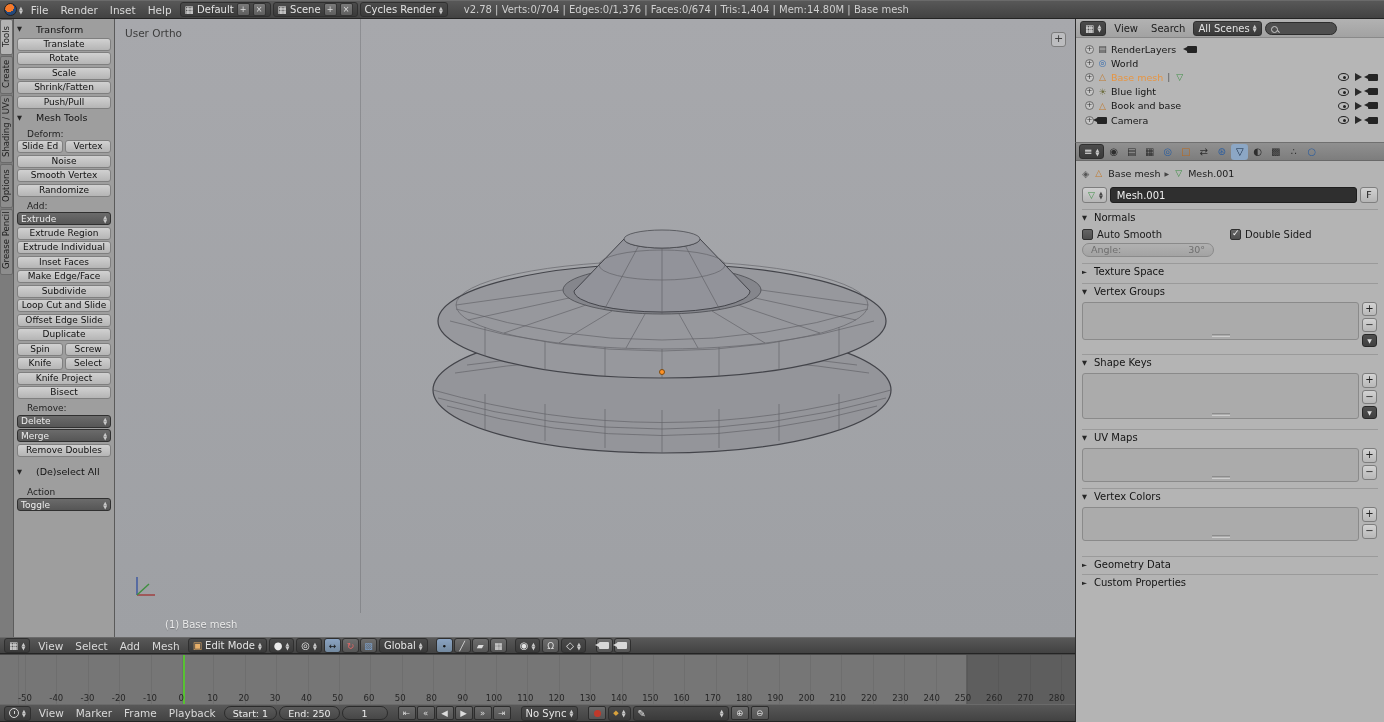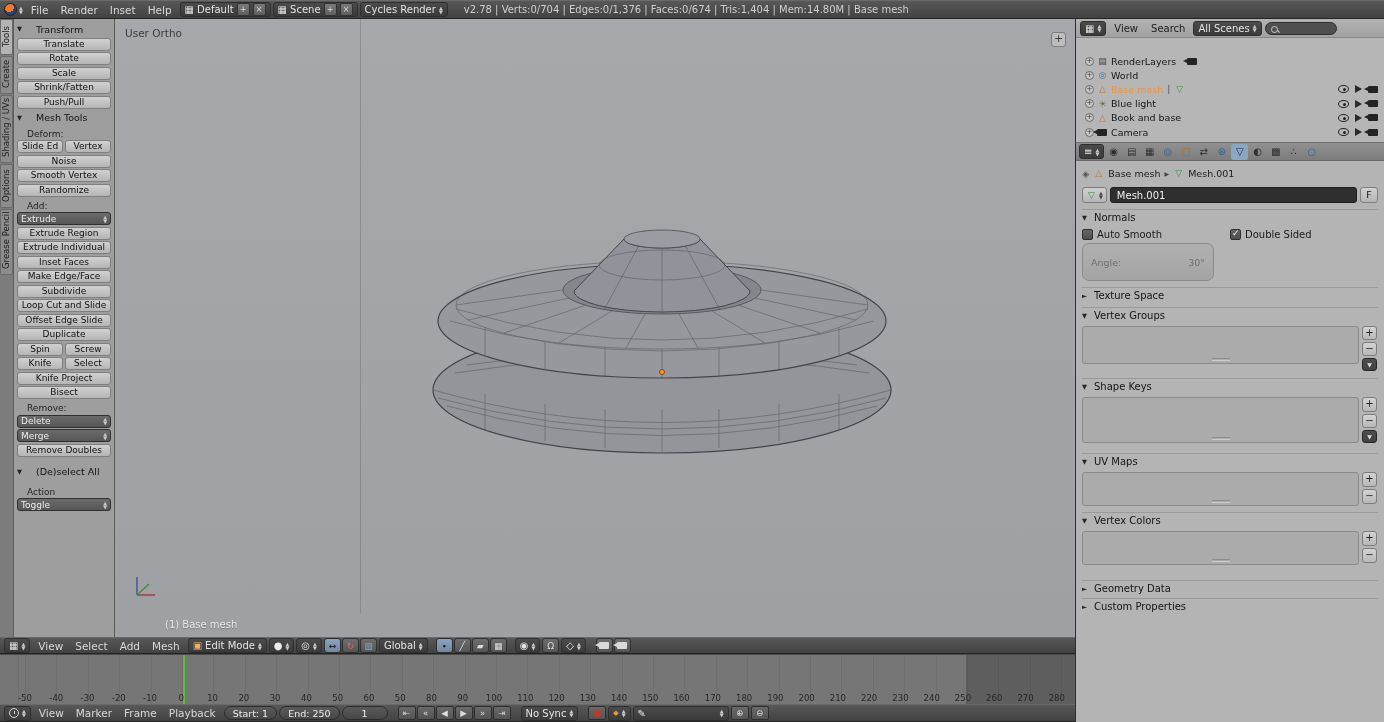--- a/index.html
+++ b/index.html
@@ -136,22 +136,22 @@
   color:#efefef;display:flex;align-items:center;padding:0 6px;font-size:10px}
 .f-btn{width:18px;height:16px;font-size:9.5px;line-height:14px}
 .sect{display:flex;align-items:center;gap:4px;height:16px;border-top:1px solid rgba(0,0,0,.14);
   font-size:10px;color:#141414}
 .cbrow{display:flex;margin:4px 0 2px}
 .cb-item{display:flex;align-items:center;gap:4px;width:50%}
 .cb{width:11px;height:11px;background:linear-gradient(#656565,#4e4e4e);border:1px solid #2f2f2f;
   border-radius:2px;position:relative;display:inline-block}
 .cb.checked::after{content:"✓";position:absolute;left:1px;top:-2px;color:#f2f2f2;font-size:9px}
 .slider{width:132px;height:14px;background:linear-gradient(#b1b1b1,#a3a3a3);border:1px solid #8a8a8a;
-  border-radius:7px;display:flex;justify-content:space-between;align-items:center;
-  padding:18px 8px;color:#6f6f6f;font-size:9.5px;margin:3px 0 5px}
+  border-radius:7px;display:flex;justify-content:space-between;
+  padding:0 8px;color:#6f6f6f;font-size:9.5px;margin:3px 0 5px}
 .list-row{display:flex;gap:3px;margin:3px 0}
 .ulist{flex:1;background:#ababab;border:1px solid #8a8a8a;border-radius:3px;position:relative}
 .ulist .grip{position:absolute;left:50%;bottom:2px;transform:translateX(-50%);width:18px;
   height:3px;border-top:1px solid #8c8c8c;border-bottom:1px solid #cdcdcd}
 .col-btns{display:flex;flex-direction:column;gap:2px;width:16px}
 .sqb{width:15px;height:15px;background:linear-gradient(#d3d3d3,#b8b8b8);border:1px solid #7d7d7d;
   border-radius:3px;font-size:10px;line-height:12px;text-align:center;color:#222}
 .specials{width:15px;height:13px;background:linear-gradient(#505050,#404040);border:1px solid #282828;
   border-radius:3px;color:#ddd;font-size:6px;text-align:center;line-height:12px}
 
@@ -369,21 +369,21 @@
         <span class="ddarrows"></span>
       </span>
       <span class="lmenu">View</span>
       <span class="lmenu">Search</span>
       <span class="dd dark">
         <span>All Scenes</span>
         <span class="ddarrows"></span>
       </span>
       <span class="search-box"></span>
     </div>
-    <div style="padding-top:16px">
+    <div style="padding-top:4px">
       <div class="orow">
         <span class="expand"></span>
         <span class="t-icon t-layers"></span>
         <span>RenderLayers</span>
         <span class="icon-camera" style="margin-left:8px"></span>
       </div>
       <div class="orow">
         <span class="expand"></span>
         <span class="t-icon t-world"></span>
         <span>World</span>

